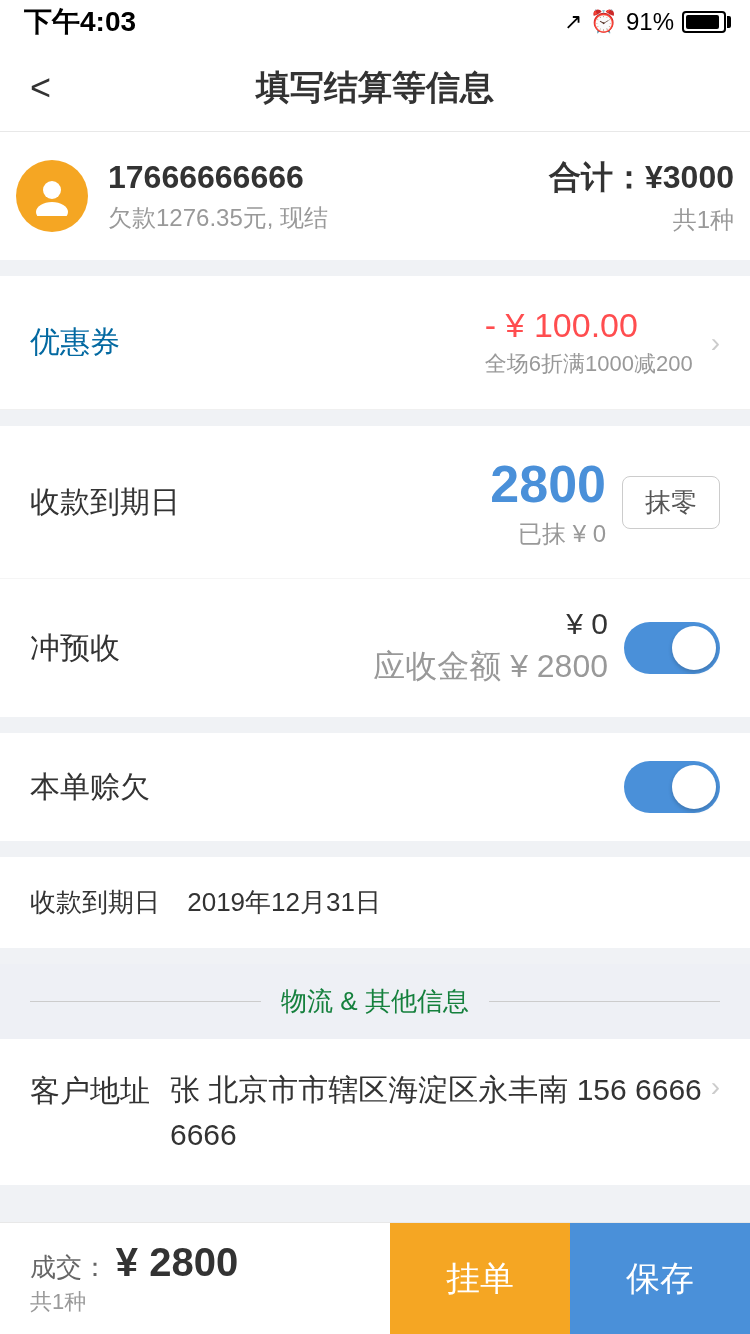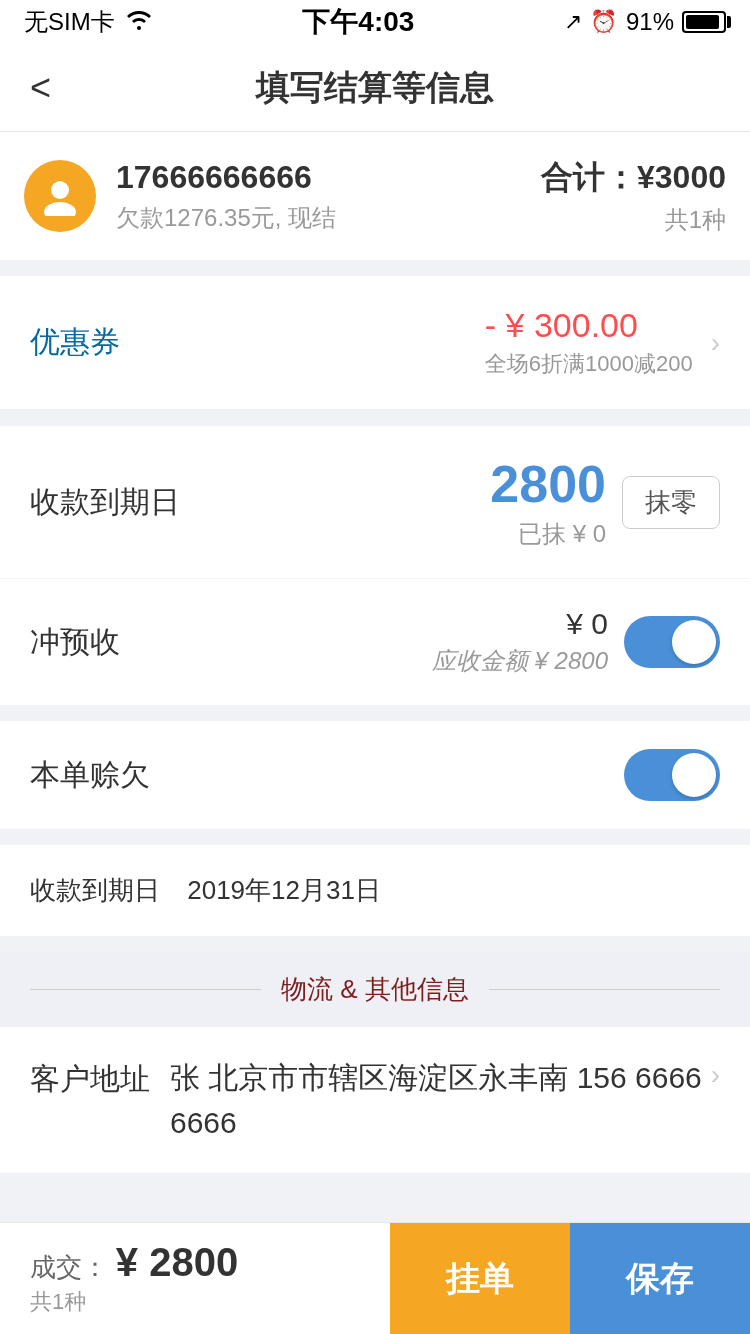--- a/index.html
+++ b/index.html
@@ -65,21 +65,21 @@
 
     
     .content {
       padding-bottom: 120px;
     }
 
     
     .customer-card {
       background: #fff;
       margin-bottom: 16px;
-      padding: 24px 24px;
+      padding: 24px 16px;
       display: flex;
       align-items: center;
       justify-content: space-between;
     }
     .customer-left { display: flex; align-items: center; gap: 20px; }
     .avatar {
       width: 72px; height: 72px; border-radius: 50%;
       background: #f5a623;
       display: flex; align-items: center; justify-content: center;
       color: #fff; font-size: 32px;
@@ -137,21 +137,21 @@
       color: #555;
       background: #fff;
       cursor: pointer;
     }
     .amount-erased { font-size: 24px; color: #999; margin-top: 4px; text-align: right; }
 
     
     .precharge-right { display: flex; align-items: center; gap: 16px; }
     .precharge-info { text-align: right; }
     .precharge-amount { font-size: 30px; color: #333; font-weight: 500; }
-    .receivable { font-size: 24px; color: #999; margin-top: 4px; font-style: italic; }
+    .receivable { font-size: 32px; color: #999; margin-top: 4px; }
 
     
     .toggle {
       width: 96px; height: 52px; border-radius: 26px;
       background: #4a90d9;
       position: relative;
       cursor: pointer;
       flex-shrink: 0;
     }
     .toggle-knob {
@@ -184,21 +184,21 @@
       padding: 20px 30px;
       display: flex;
       align-items: center;
       justify-content: center;
       margin-bottom: 0;
     }
     .divider-line {
       flex: 1; height: 1px; background: #ccc;
     }
     .divider-text {
-      font-size: 26px; color: #7f1d1d; padding: 0 20px;
+      font-size: 26px; color: #15803d; padding: 0 20px;
     }
 
     
     .address-row {
       background: #fff;
       padding: 28px 30px;
       display: flex;
       align-items: flex-start;
       justify-content: space-between;
       margin-bottom: 16px;
@@ -226,42 +226,32 @@
     .footer-deal { font-size: 26px; color: #666; }
     .footer-amount { font-size: 40px; font-weight: 700; color: #333; }
     .footer-count { font-size: 22px; color: #999; margin-top: 2px; }
     .footer-btn {
       height: 112px;
       min-width: 180px;
       display: flex;
       align-items: center;
       justify-content: center;
       font-size: 34px;
-      font-weight: 700;
+      font-weight: 400;
       cursor: pointer;
       border: none;
       color: #fff;
     }
     .btn-hang { background: #f5a623; }
     .btn-save { background: #4a90d9; }
   </style>
 </head>
 <body>
 
 <div class="status-bar">
-  <div class="status-left">
-    <span>无SIM卡</span>
-    <span>
-      <svg width="28" height="20" viewBox="0 0 28 20">
-        <path d="M14 16a2 2 0 1 1 0 4 2 2 0 0 1 0-4z" fill="#000"></path>
-        <path d="M7 11c1.9-1.9 4.5-3 7-3s5.1 1.1 7 3l-2 2c-1.4-1.4-3.1-2-5-2s-3.6.6-5 2L7 11z" fill="#000"></path>
-        <path d="M2 6C5.3 2.7 9.4 1 14 1s8.7 1.7 12 5l-2 2C21.1 5.3 17.7 4 14 4S6.9 5.3 4 8L2 6z" fill="#000"></path>
-      </svg>
-    </span>
-  </div>
   <div class="status-center">下午4:03</div>
   <div class="status-right">
     <span style="font-size:22px;">↗</span>
     <span style="font-size:22px;">⏰</span>
     <span>91%</span>
     <div class="battery">
       <div class="battery-fill"></div>
     </div>
   </div>
 </div>
@@ -289,21 +279,21 @@
     <div class="customer-right">
       <div class="total-amount">合计：¥3000</div>
       <div class="total-count">共1种</div>
     </div>
   </div>
 
   <div class="coupon-row">
     <span class="coupon-label">优惠券</span>
     <div class="coupon-right">
       <div>
-        <div class="coupon-amount">- ¥ 300.00</div>
+        <div class="coupon-amount">- ¥ 100.00</div>
         <div class="coupon-desc">全场6折满1000减200</div>
       </div>
       <span class="chevron">›</span>
     </div>
   </div>
 
   <div class="section">
 
     <div class="row">
       <span class="row-label">收款到期日</span>

